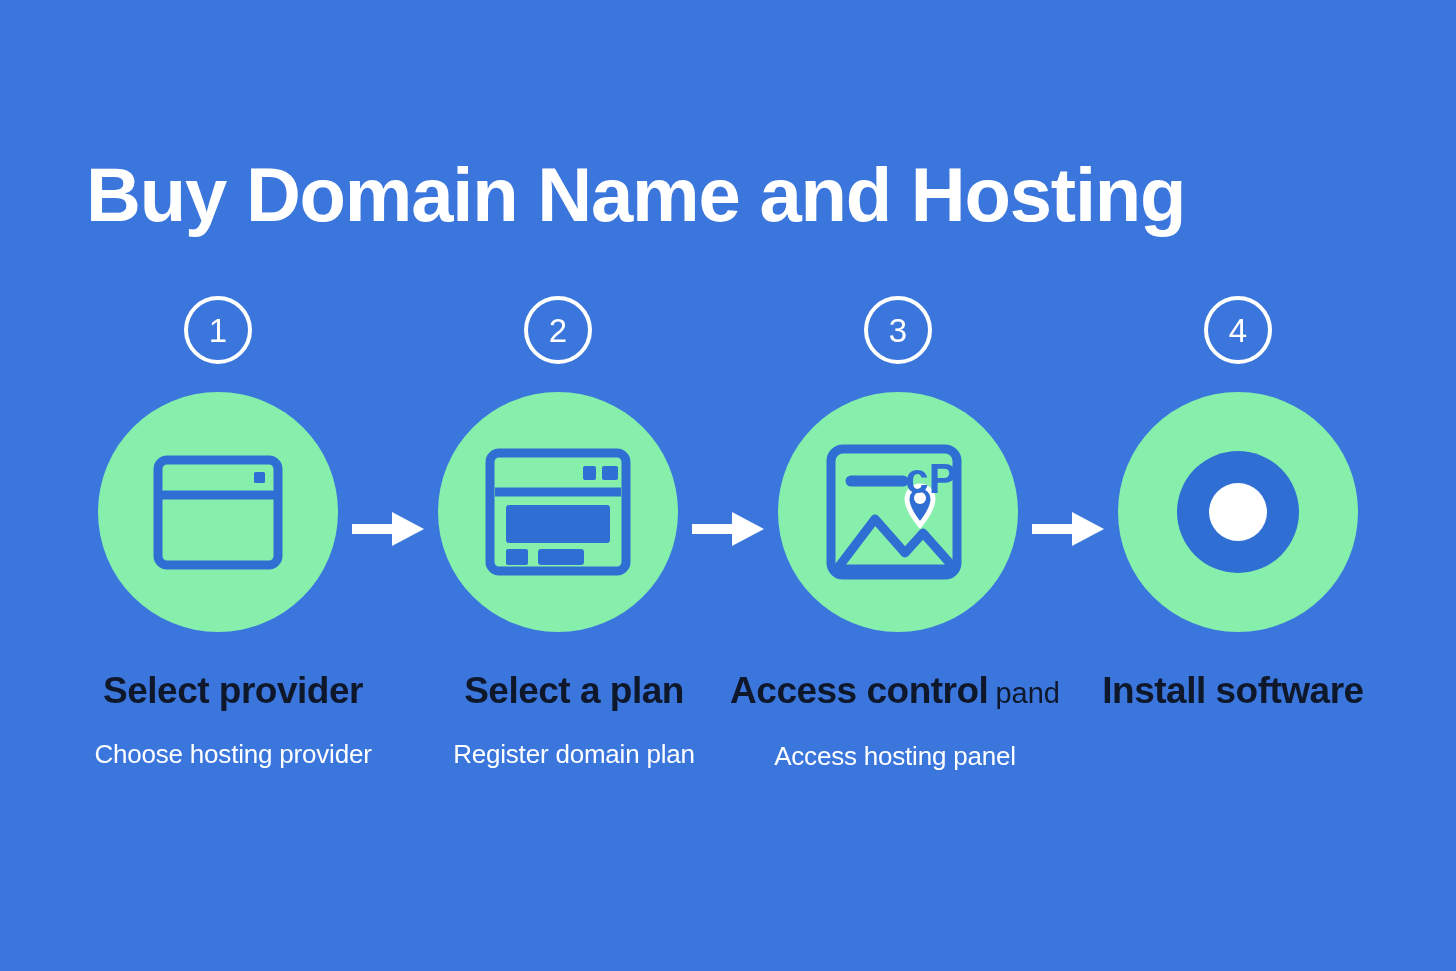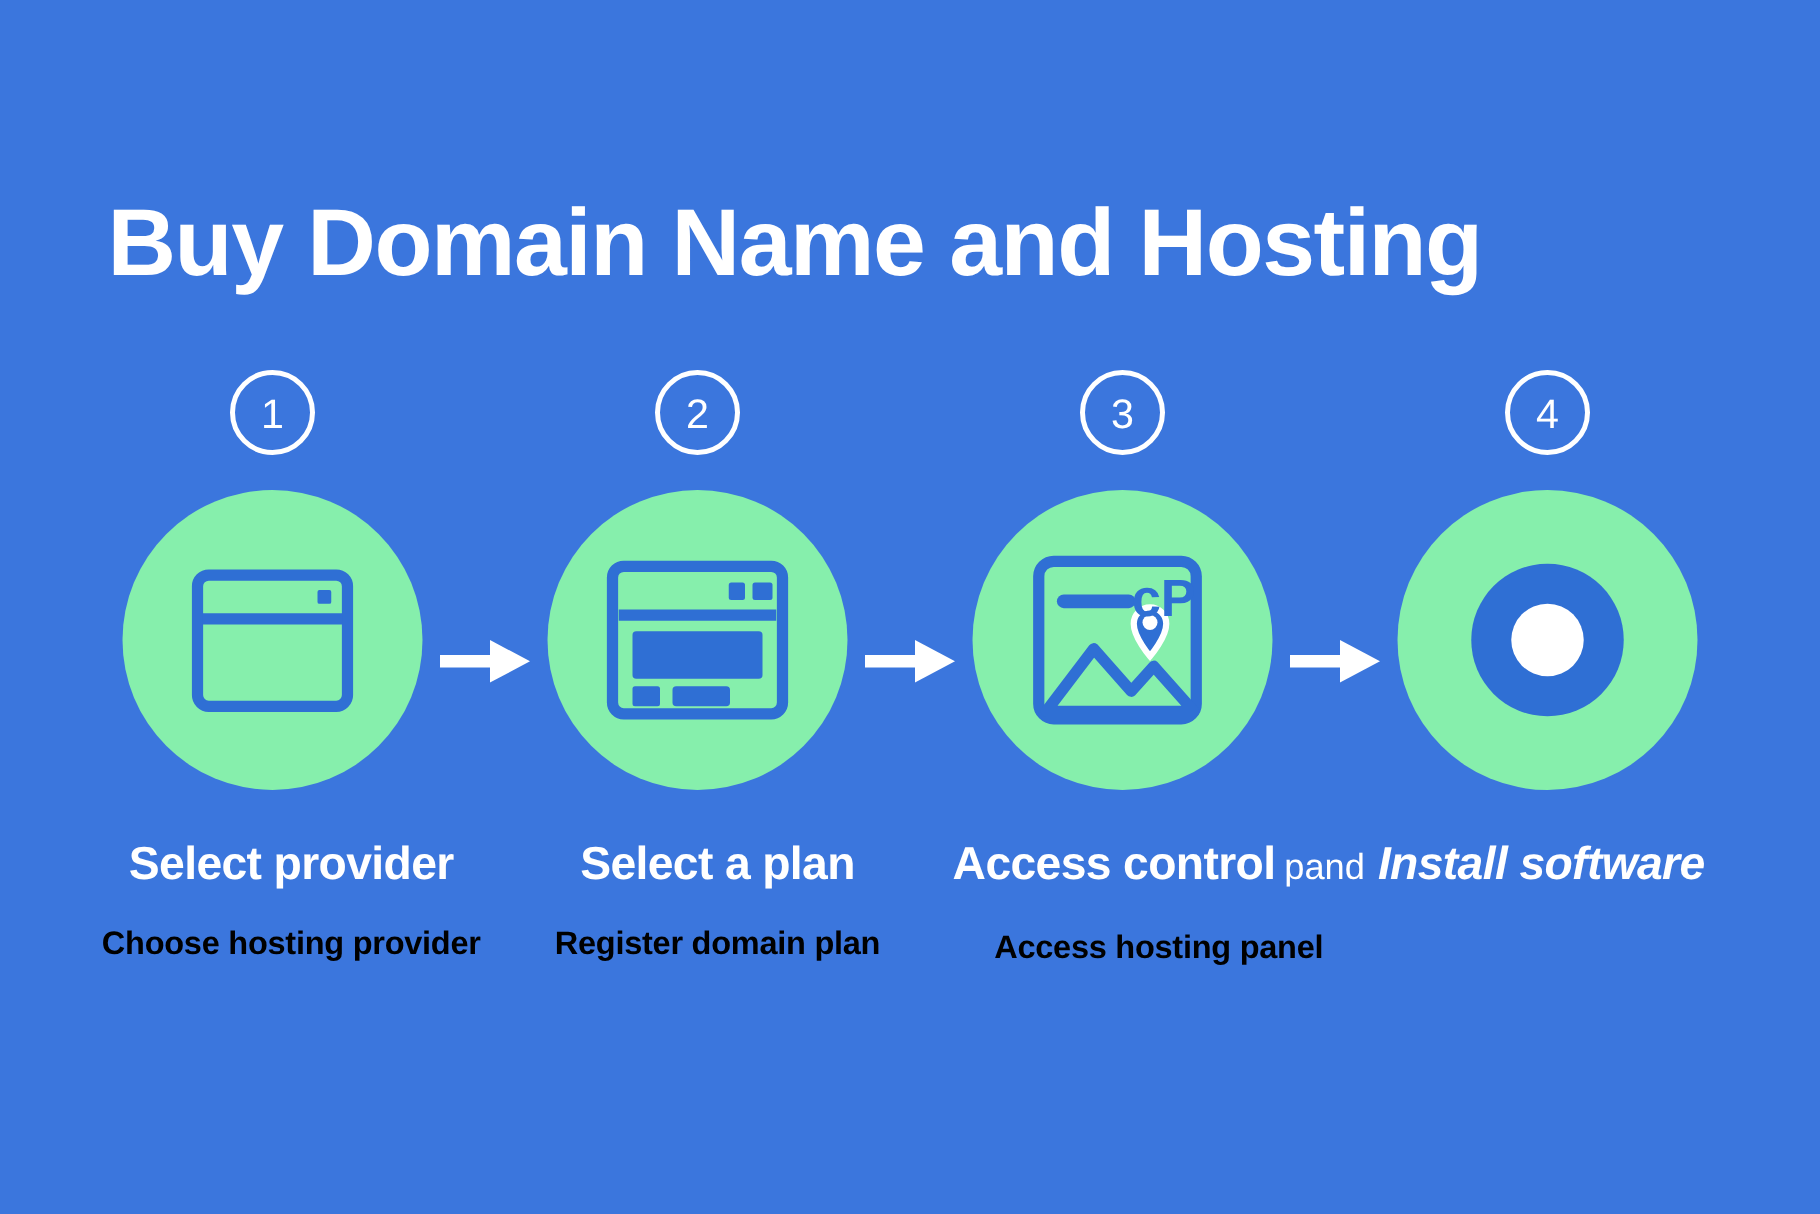--- a/index.html
+++ b/index.html
@@ -106,45 +106,45 @@
   }
 
   .caption {
     position: absolute;
     top: 0;
     width: 340px;
     text-align: center;
   }
   .caption.c1 { left: 63px; }
   .caption.c2 { left: 404px; }
-  .caption.c3 { left: 757px; }
-  .caption.c4 { left: 1063px; font-style: italic; }
+  .caption.c3 { left: 725px; }
+  .caption.c4 { left: 1063px; }
 
   .caption-title {
-    color: #ffffff;
+    color: #0f172a;
     font-size: 37px;
     line-height: 46px;
     font-weight: 700;
     letter-spacing: -0.5px;
     white-space: nowrap;
   }
 
   .caption-title-overflow {
     font-size: 29px;
     font-weight: 400;
     letter-spacing: 0;
     padding-left: 7px;
   }
 
   .caption-sub {
     margin-top: 24px;
-    color: #000000;
+    color: #ffffff;
     font-size: 26px;
     line-height: 32px;
-    font-weight: 700;
+    font-weight: 400;
     letter-spacing: -0.2px;
     white-space: nowrap;
   }
 </style>
 </head>
 <body>
 
 <div class="poster">
 
   <h1 class="poster-title">Buy Domain Name and Hosting</h1>

